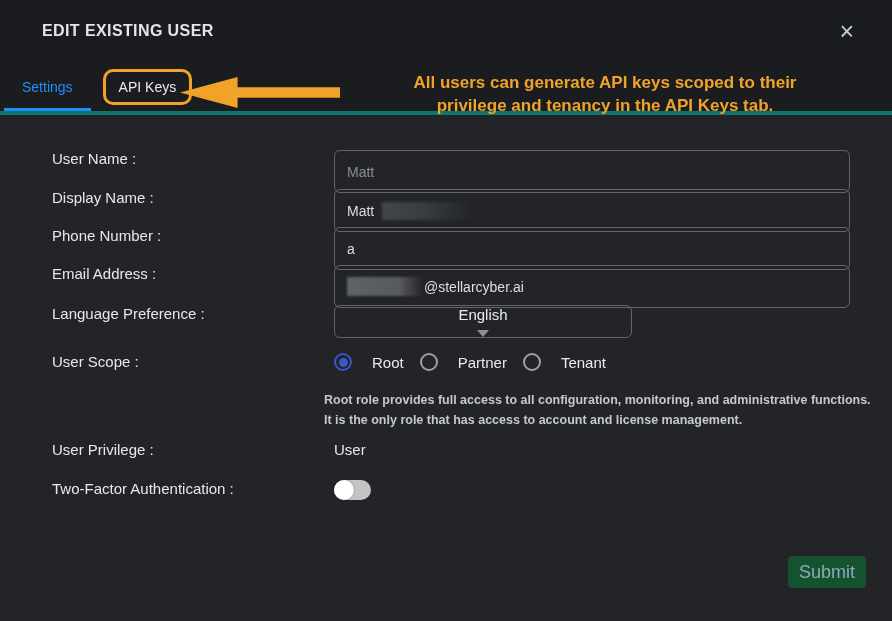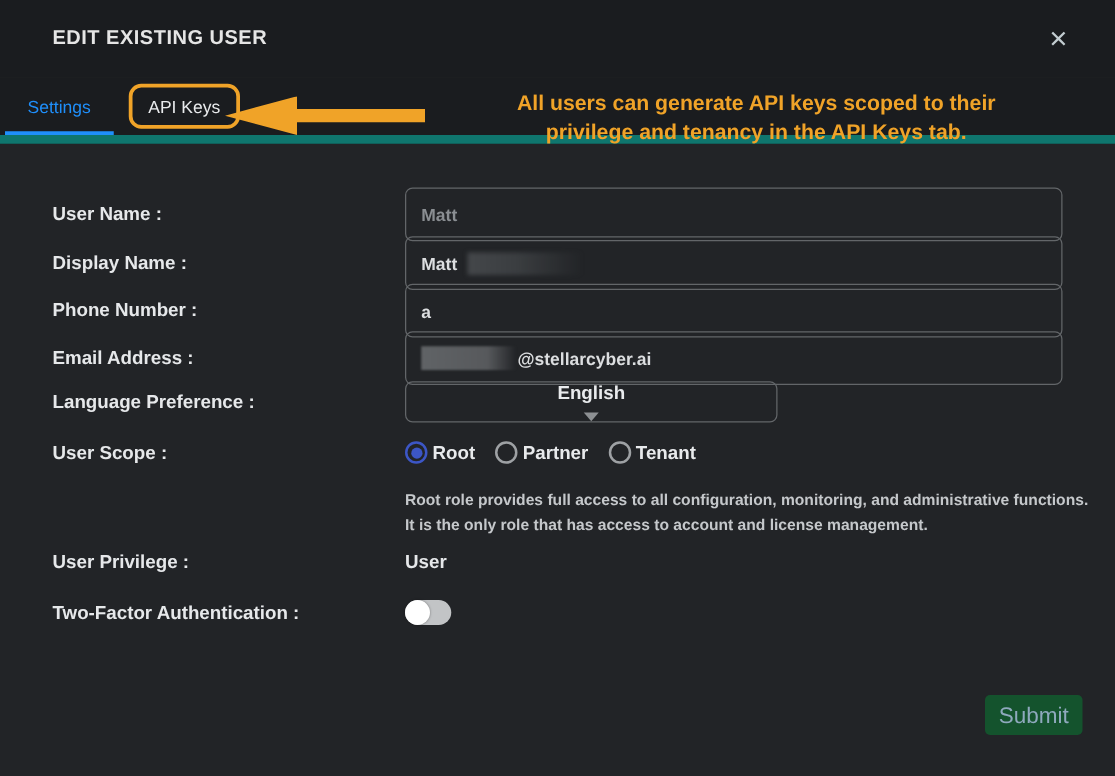--- a/index.html
+++ b/index.html
@@ -24,21 +24,21 @@
     color:#e5e5e5; font-size:16px; font-weight:700; letter-spacing:0.4px;
   }
   .close {
     color:#c3cdd1; font-size:25px; font-weight:400; cursor:pointer; line-height:1;
   }
 
   
   .tabstrip {
     position:absolute; top:62px; left:0; right:0; height:53px;
     background:#1a1c1f;
-    border-bottom:7px solid #0f766e;
+    border-bottom:4px solid #0f766e;
     display:flex; align-items:stretch;
   }
   .tab {
     display:flex; align-items:center;
     padding:0 18px; font-size:14px; color:#c9ccce; cursor:pointer;
   }
   .tab.active {
     color:#1f8ffb;
     box-shadow: inset 0 -3px 0 #1f8ffb;
     margin-left:4px;
@@ -57,22 +57,22 @@
     clip-path: polygon(0 50%, 36% 0, 36% 33%, 100% 33%, 100% 67%, 36% 67%, 36% 100%);
   }
   .annotation-text {
     position:absolute; left:334px; top:71px; width:542px;
     text-align:center;
     color:#f0a328; font-size:17px; font-weight:700; line-height:23px;
   }
 
   
   .row {
-    position:absolute; left:42px; right:42px;
-    display:flex; align-items:center;font-weight:bold;
+    position:absolute; left:52px; right:42px;
+    display:flex; 
   }
   .lbl {
     width:282px; flex:none;
     color:#e6e8ea; font-size:15px;
   }
   .txt-input {
     flex:1; height:43px;
     background:transparent;
     border:1px solid #636669; border-radius:6px;
     display:flex; align-items:center;
@@ -104,21 +104,21 @@
   .select.home { width:190px; height:30px; border-radius:5px; font-size:15px; }
   .caret-tri {
     width:0; height:0;
     border-left:6px solid transparent; border-right:6px solid transparent;
     border-top:7px solid #8d9093;
   }
   .caret-glyph { font-size:11px; color:#e4e6e8; }
 
   
   .radio-group { display:flex; align-items:center; gap:16px; }
-  .radio-opt { display:flex; align-items:center; gap:4px; cursor:pointer; }
+  .radio-opt { display:flex; align-items:center; gap:20px; cursor:pointer; }
   .radio {
     width:18px; height:18px; border-radius:50%;
     border:2px solid #9ea1a4; flex:none;
     display:flex; align-items:center; justify-content:center;
     background:transparent;
   }
   .radio.checked { border-color:#3c56c6; }
   .radio.checked::after {
     content:""; width:9px; height:9px; border-radius:50%;
     background:#3c56c6;

